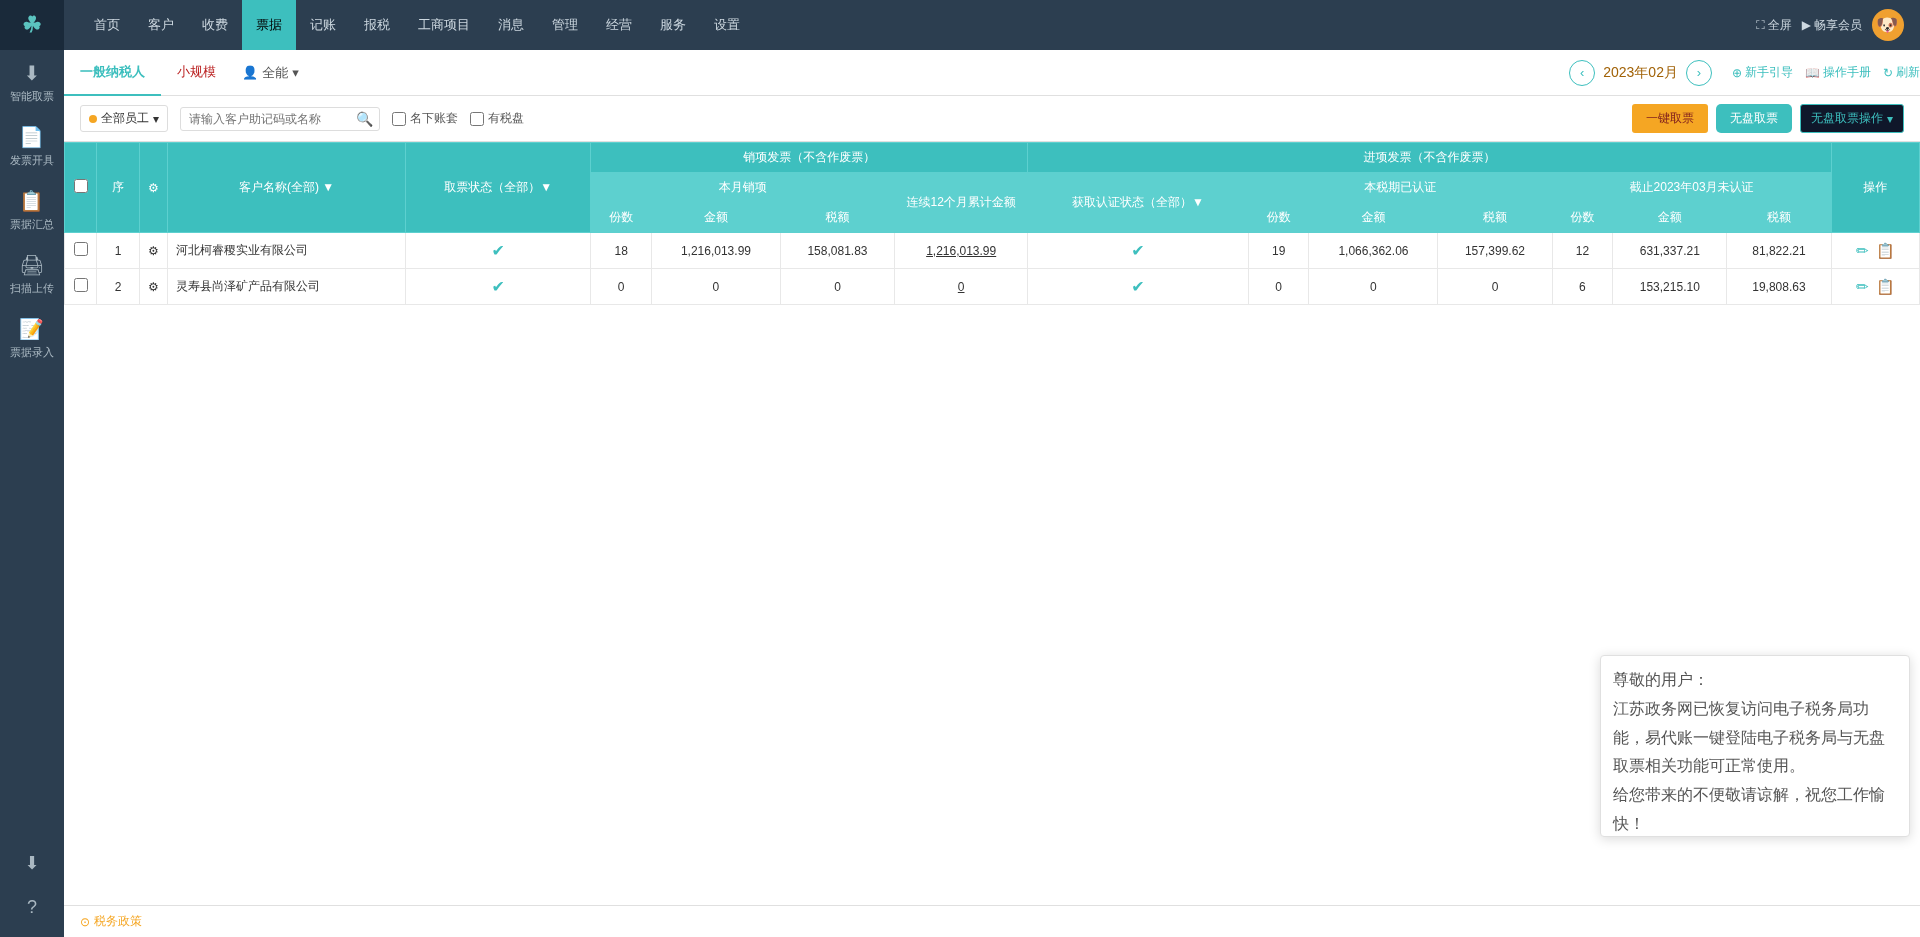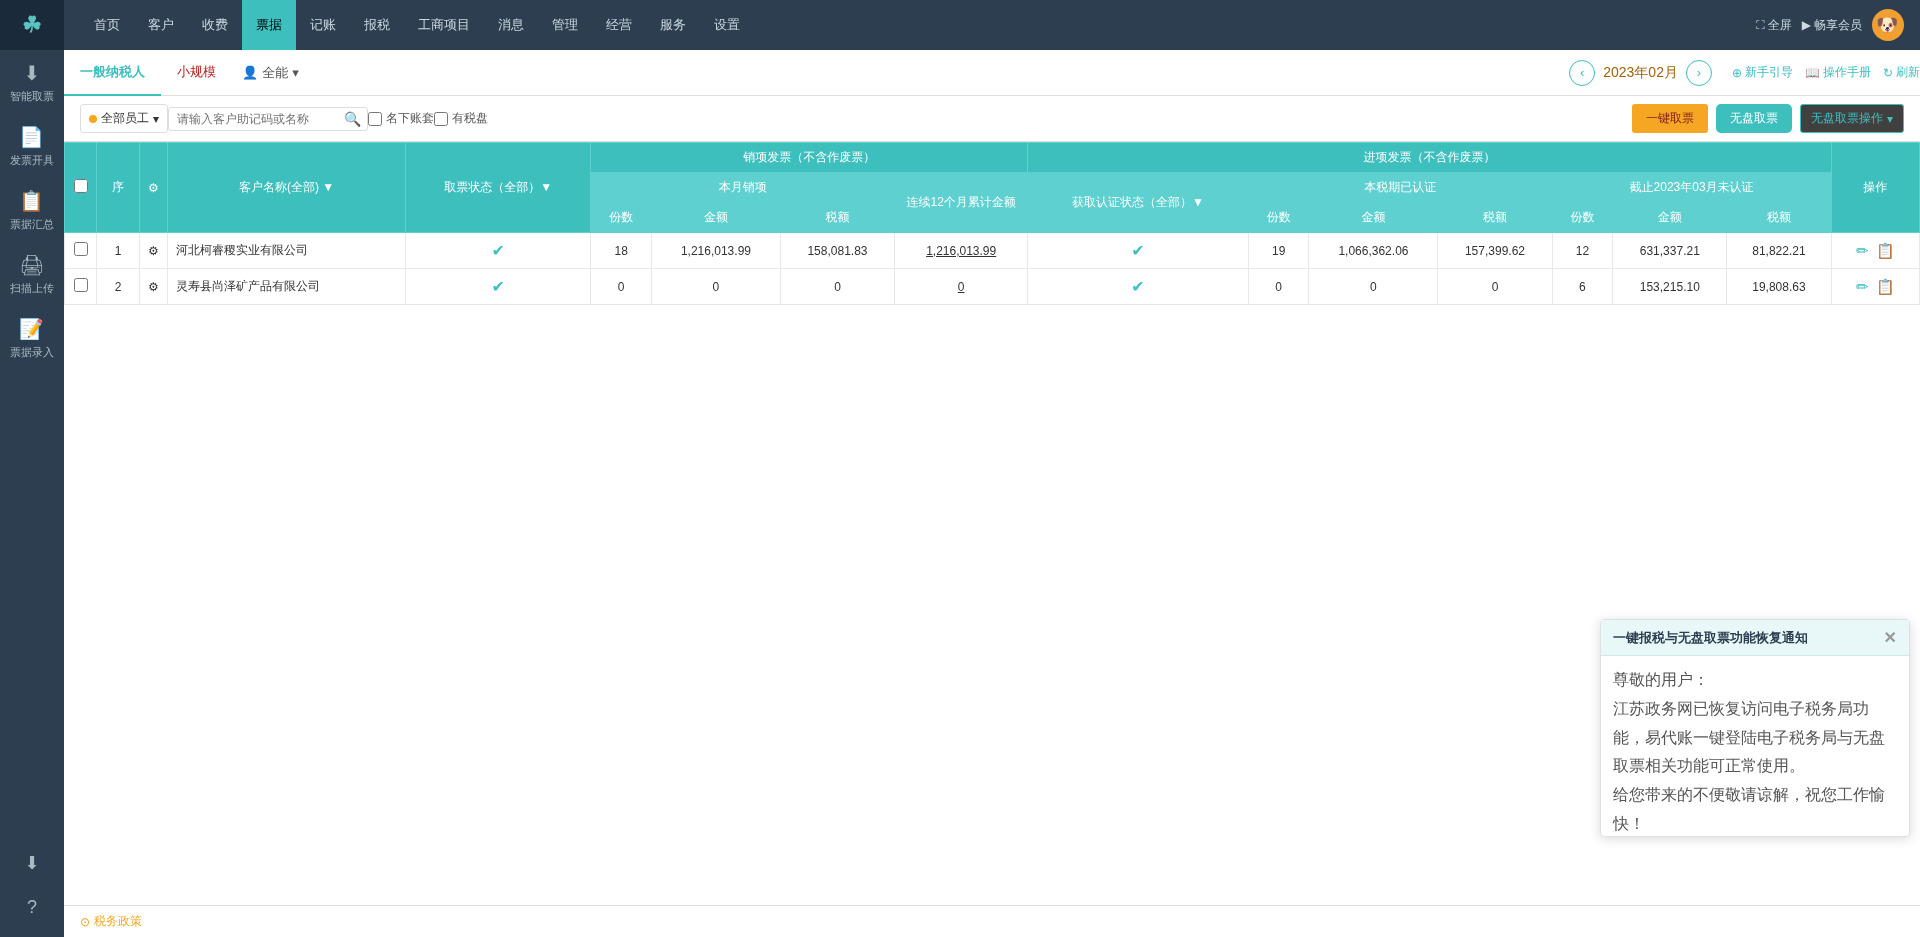--- a/index.html
+++ b/index.html
@@ -191,20 +191,22 @@
       display: flex;
       align-items: center;
       gap: 3px;
     }
 
     
     .filter-bar {
       background: #fff;
       padding: 8px 16px;
       display: flex;
+      align-items: center;
+      gap: 12px;
       border-bottom: 1px solid #e0e0e0;
       flex-shrink: 0;
     }
     .filter-select {
       border: 1px solid #ddd;
       border-radius: 3px;
       padding: 4px 8px;
       font-size: 12px;
       display: flex;
       align-items: center;
@@ -265,21 +267,21 @@
       background: #3dbfbe;
       color: #fff;
       border: none;
       border-radius: 5px;
       padding: 5px 14px;
       font-size: 12px;
       cursor: pointer;
       white-space: nowrap;
     }
     .btn-outline-teal {
-      background: #404040;
+      background: #0f172a;
       color: #3dbfbe;
       border: 1px solid #3dbfbe;
       border-radius: 3px;
       padding: 5px 10px;
       font-size: 12px;
       cursor: pointer;
       display: flex;
       align-items: center;
       gap: 4px;
       white-space: nowrap;
@@ -618,23 +620,19 @@
       <div class="bottom-bar-link">
         <span>⊙</span>
         <span> 税务政策</span>
       </div>
     </div>
 
   </div>
 </div>
 
 <div class="notification-popup">
-  <div class="notif-header">
-    <span>一键报税与无盘取票功能恢复通知</span>
-    <span class="notif-close">✕</span>
-  </div>
   <div class="notif-body" id="notif-body">
   <p>尊敬的用户：</p>
       <p>江苏政务网已恢复访问电子税务局功能，易代账一键登陆电子税务局与无盘取票相关功能可正常使用。</p>
       <p>给您带来的不便敬请谅解，祝您工作愉快！</p>
       <p>2023年3月20日</p>
     </div>
 </div>
 
 </body></html>

